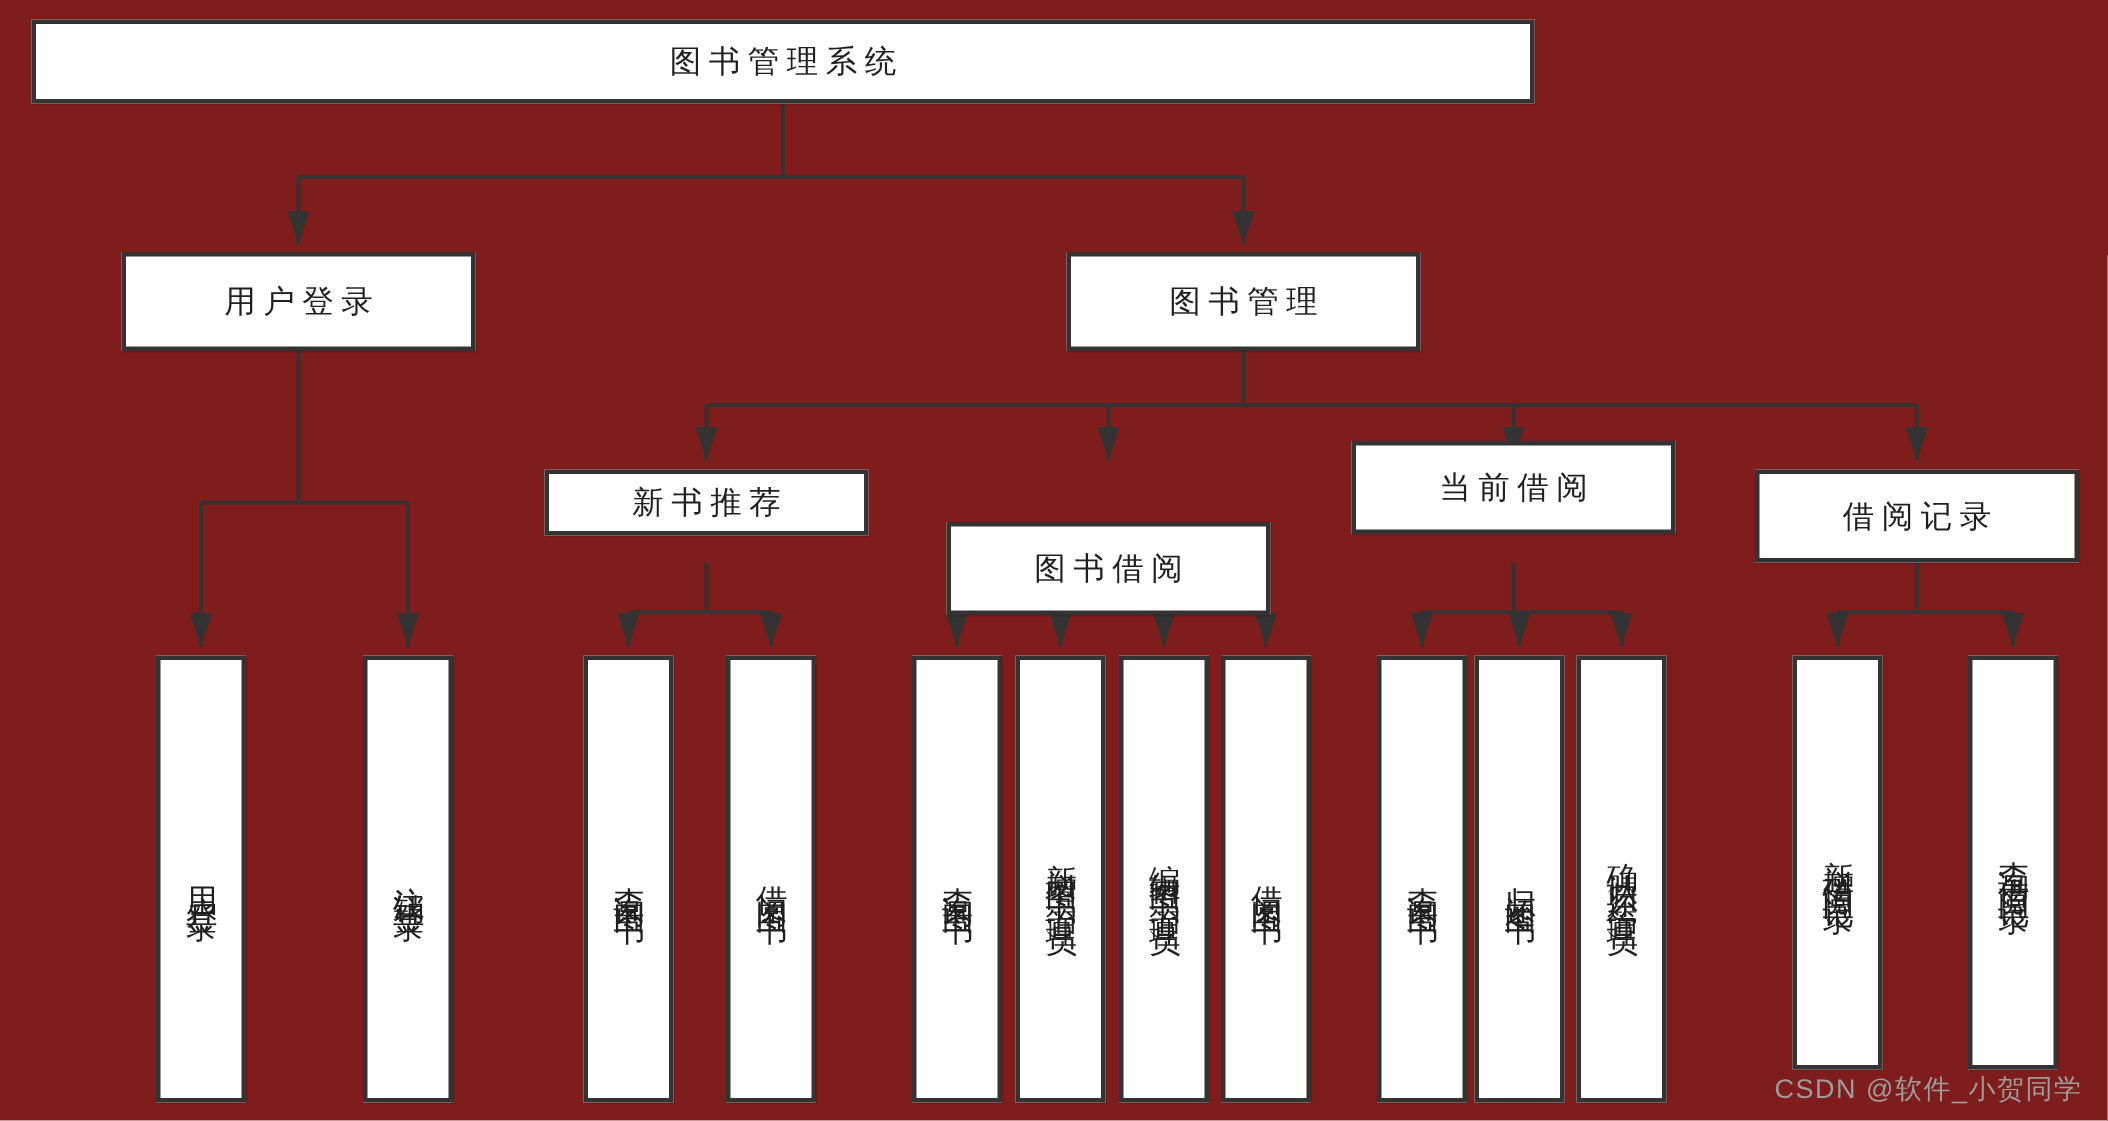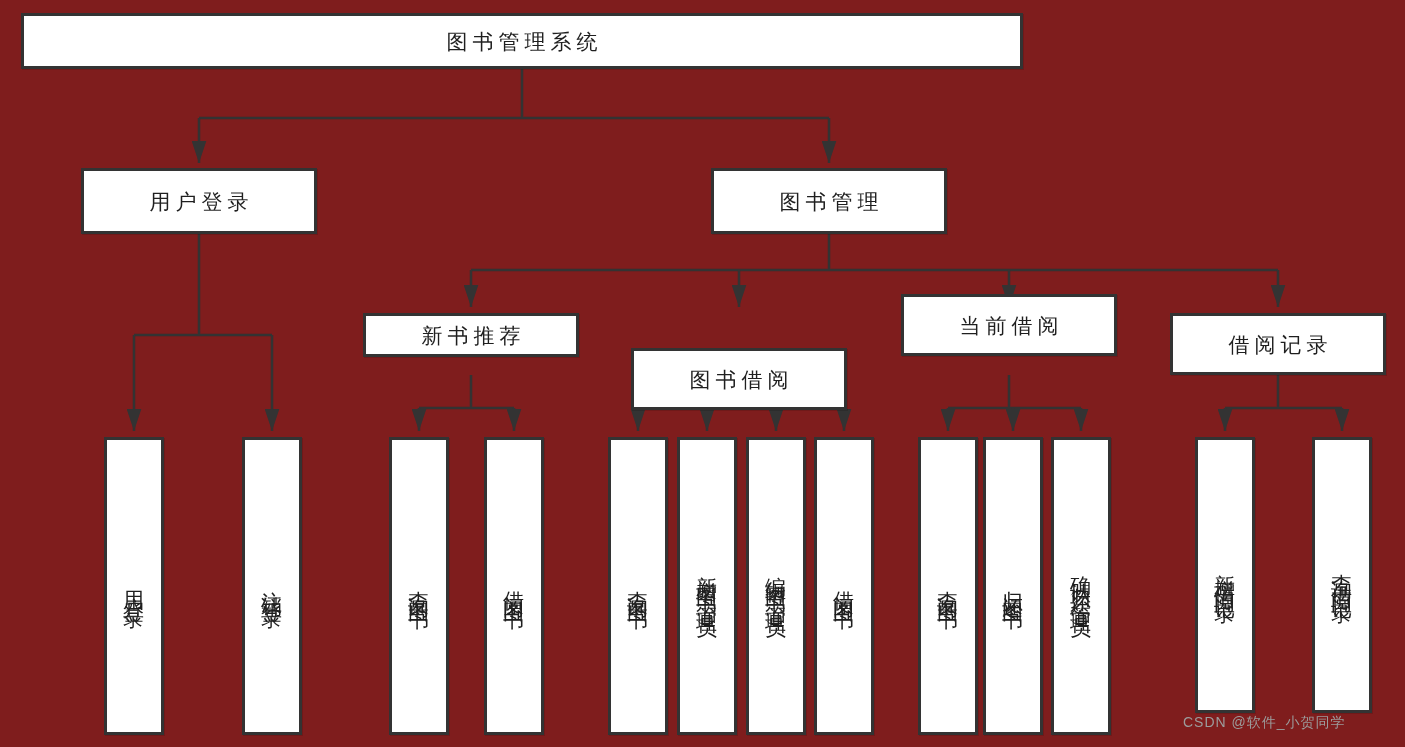--- a/index.html
+++ b/index.html
@@ -63,21 +63,21 @@
   .l-8  { left: 814px; }
   .l-9  { left: 918px; }
   .l-10 { left: 983px; }
   .l-11 { left: 1051px; }
   .l-12 { left: 1195px; }
   .l-13 { left: 1312px; }
   .watermark {
     position: absolute;
     left: 1183px;
     top: 714px;
-    font-size: 14px;
+    font-size: 18px;
     letter-spacing: 1px;
     color: #9c9c9c;
     white-space: nowrap;
     z-index: 5;
   }
 </style>
 </head>
 <body>
 
 <div class="stage">

